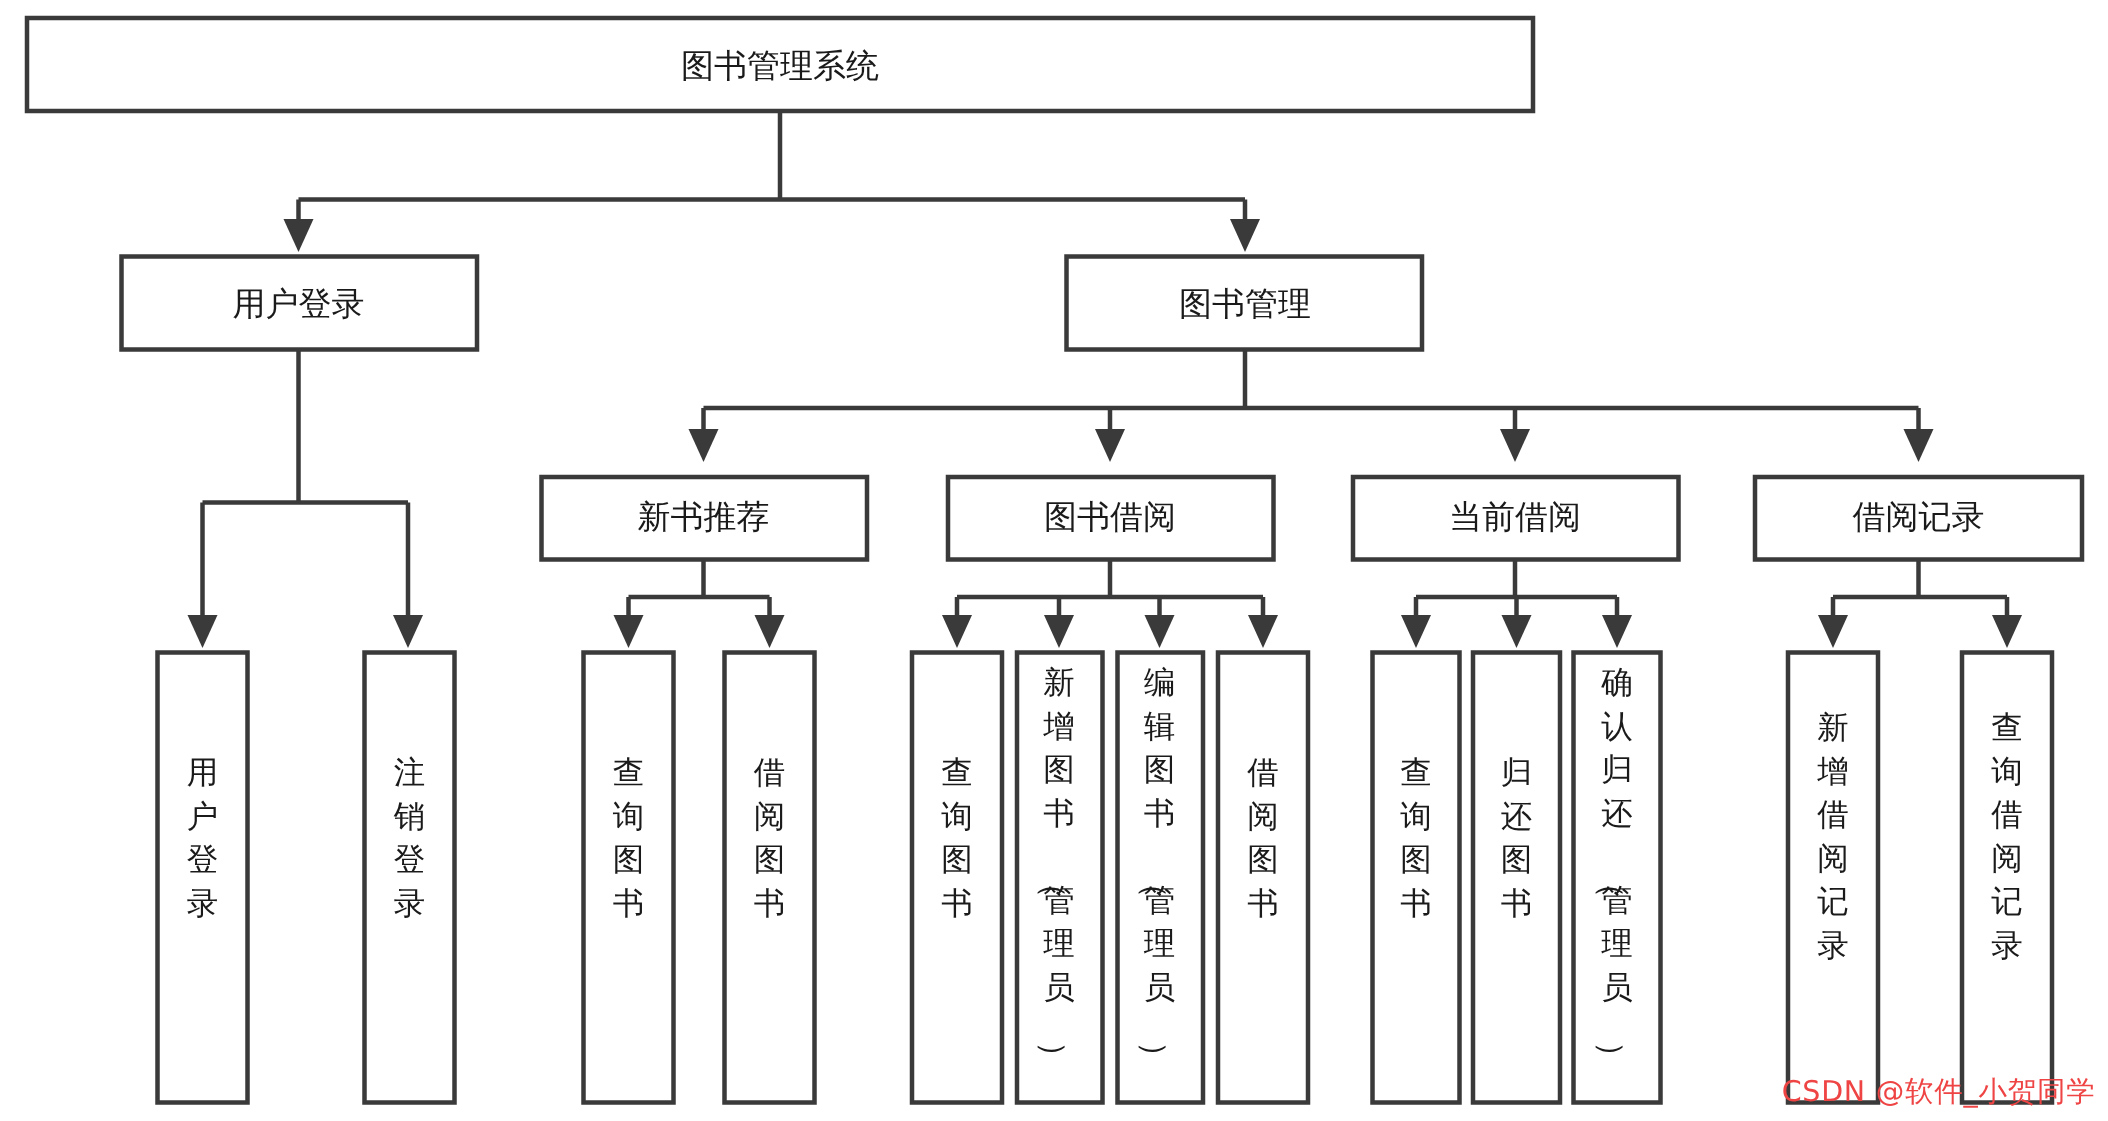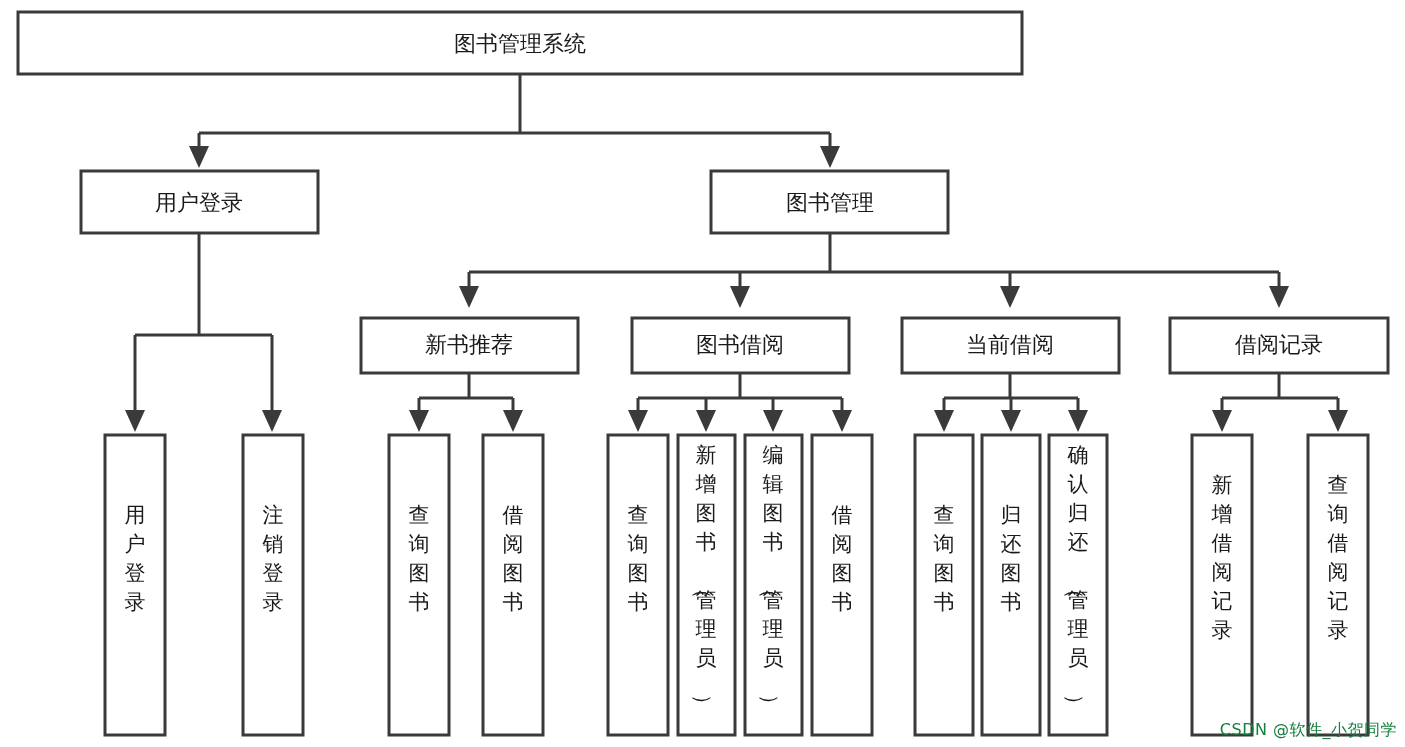--- a/index.html
+++ b/index.html
@@ -51,22 +51,22 @@
   .node-label-v {
     fill: #1a1a1a;
     font-family: "DejaVu Sans", "Liberation Sans", sans-serif;
     font-size: 21px;
     text-anchor: middle;
   }
   .watermark {
     position: absolute;
     right: 8px;
     bottom: 6px;
-    color: #15803d;
-    font-size: 16px;
+    color: #ef4444;
+    font-size: 19px;
     font-family: "DejaVu Sans", "Liberation Sans", sans-serif;
     letter-spacing: 0.5px;
     white-space: nowrap;
     user-select: none;
   }
 </style>
 </head>
 <body>
 
 <div id="diagram-root">

